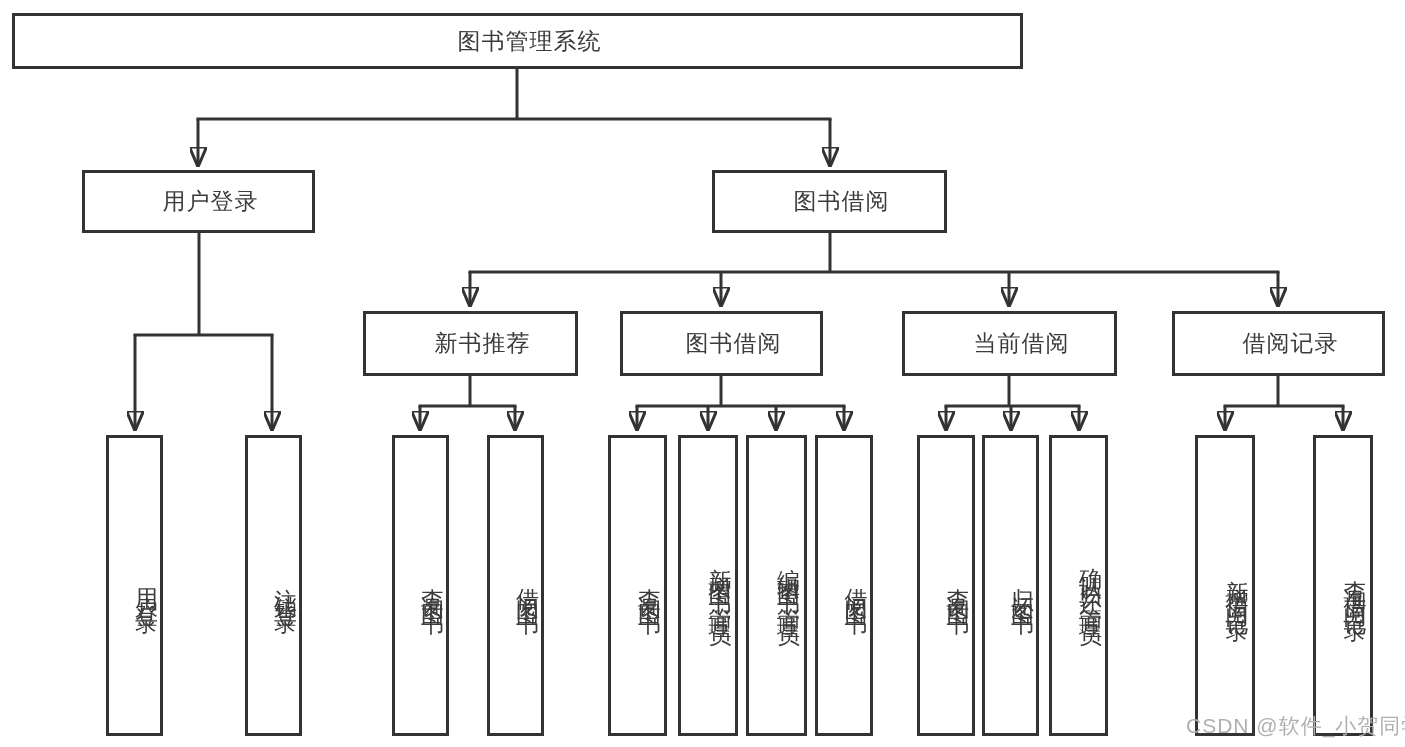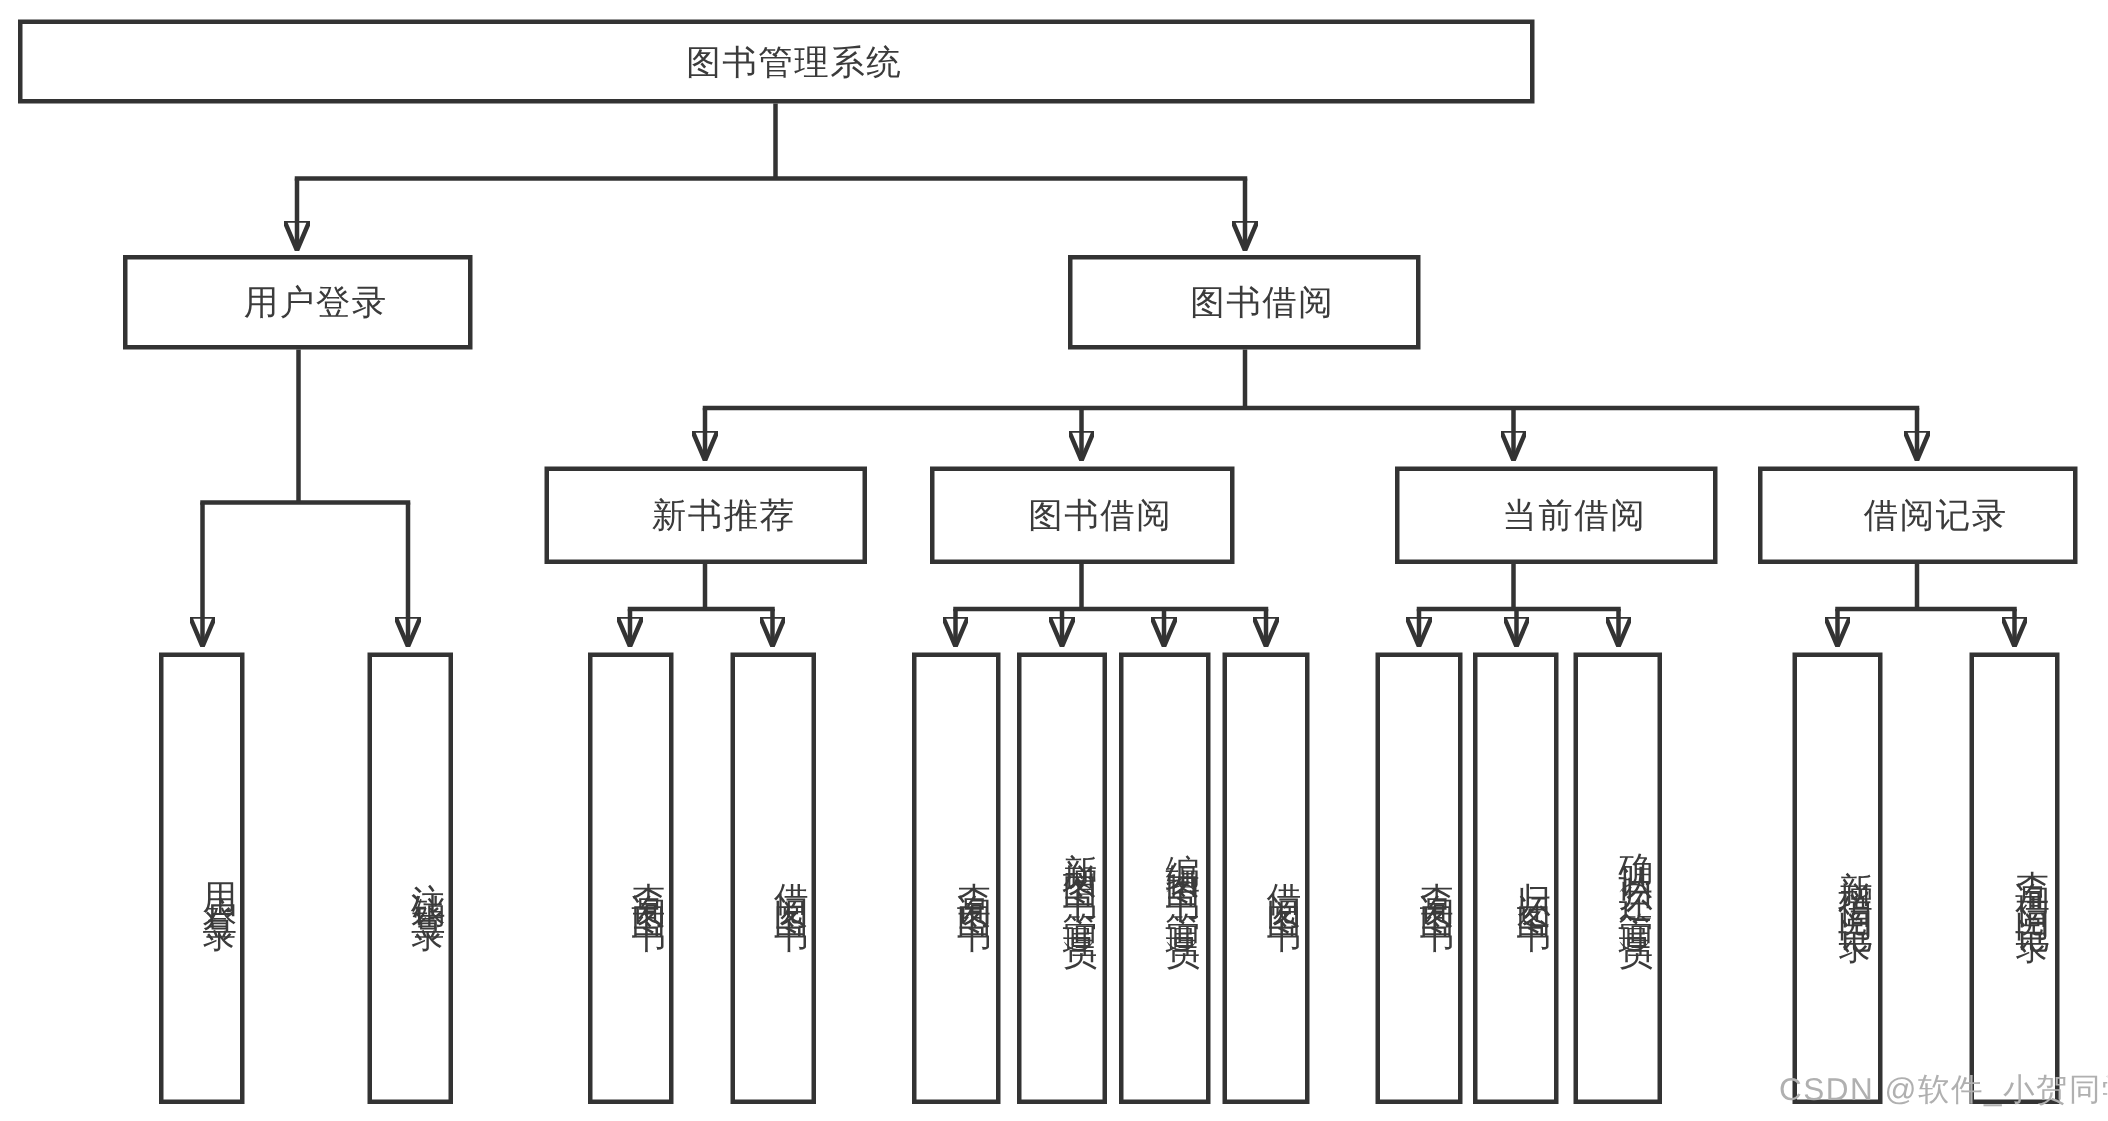--- a/index.html
+++ b/index.html
@@ -103,21 +103,21 @@
     <path d="M1343,406 V430" marker-end="url(#arrow)"></path>
   </svg>
 
   <div class="node h root">图书管理系统</div>
 
   <div class="node h lvl2" style="left:82px;width:233px;">用户登录</div>
   <div class="node h lvl2" style="left:712px;width:235px;">图书借阅</div>
 
   <div class="node h lvl3" style="left:363px;width:215px;">新书推荐</div>
   <div class="node h lvl3" style="left:620px;width:203px;">图书借阅</div>
-  <div class="node h lvl3" style="left:930px;width:215px;">当前借阅</div>
+  <div class="node h lvl3" style="left:902px;width:215px;">当前借阅</div>
   <div class="node h lvl3" style="left:1172px;width:213px;">借阅记录</div>
 
   <div class="node leaf" style="left:106px;width:57px;">用户登录</div>
   <div class="node leaf" style="left:245px;width:57px;">注销登录</div>
 
   <div class="node leaf" style="left:392px;width:57px;">查询图书</div>
   <div class="node leaf" style="left:487px;width:57px;">借阅图书</div>
 
   <div class="node leaf" style="left:608px;width:59px;">查询图书</div>
   <div class="node leaf" style="left:678px;width:60px;">新增图书（管理员）</div>

